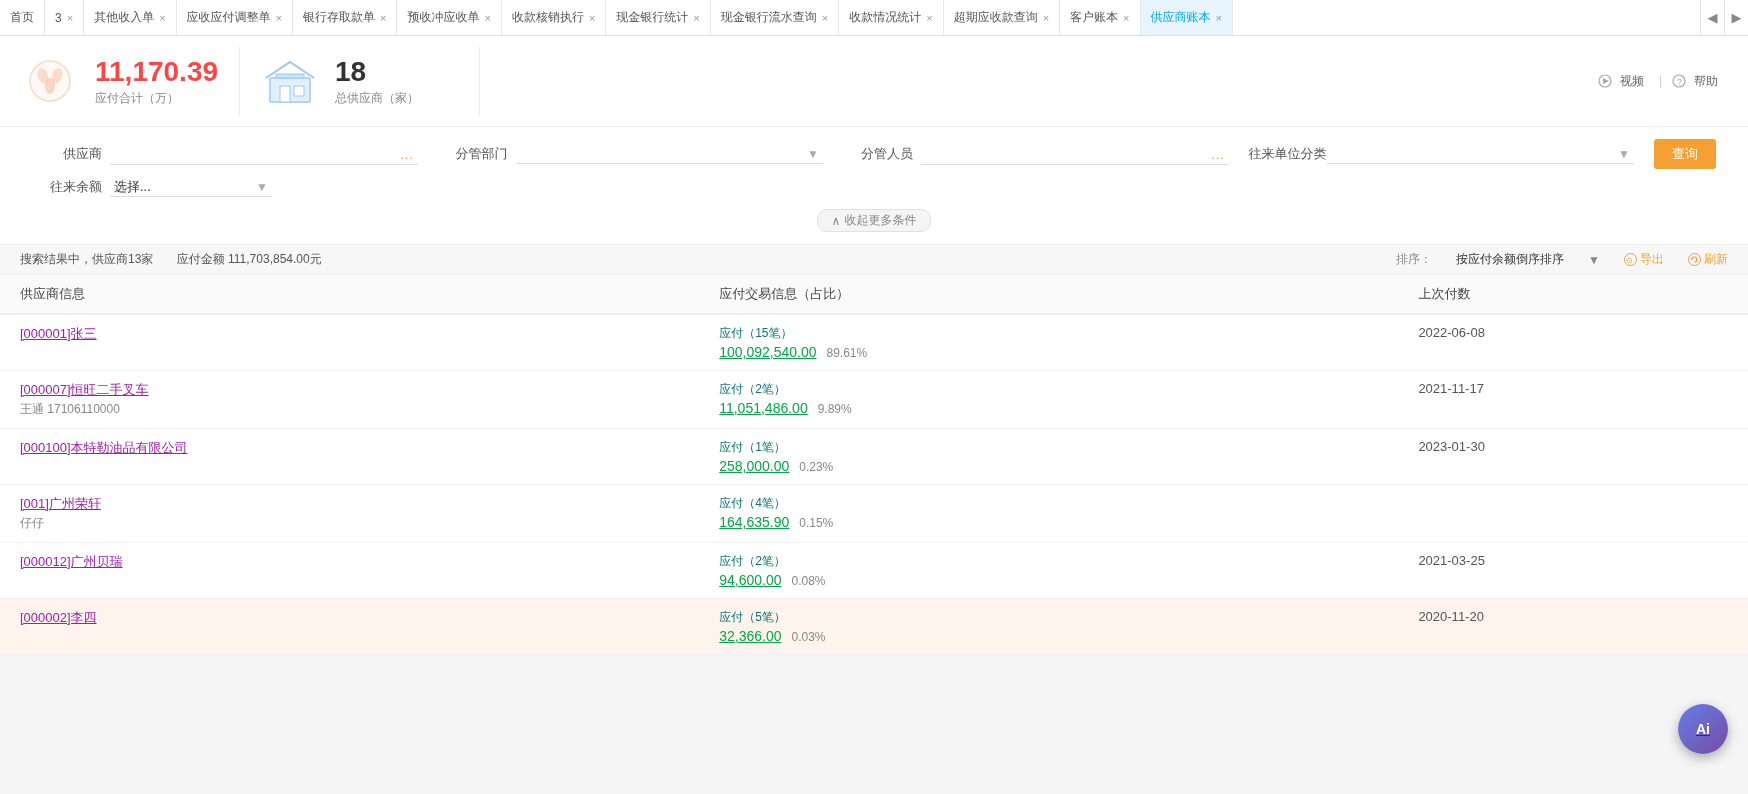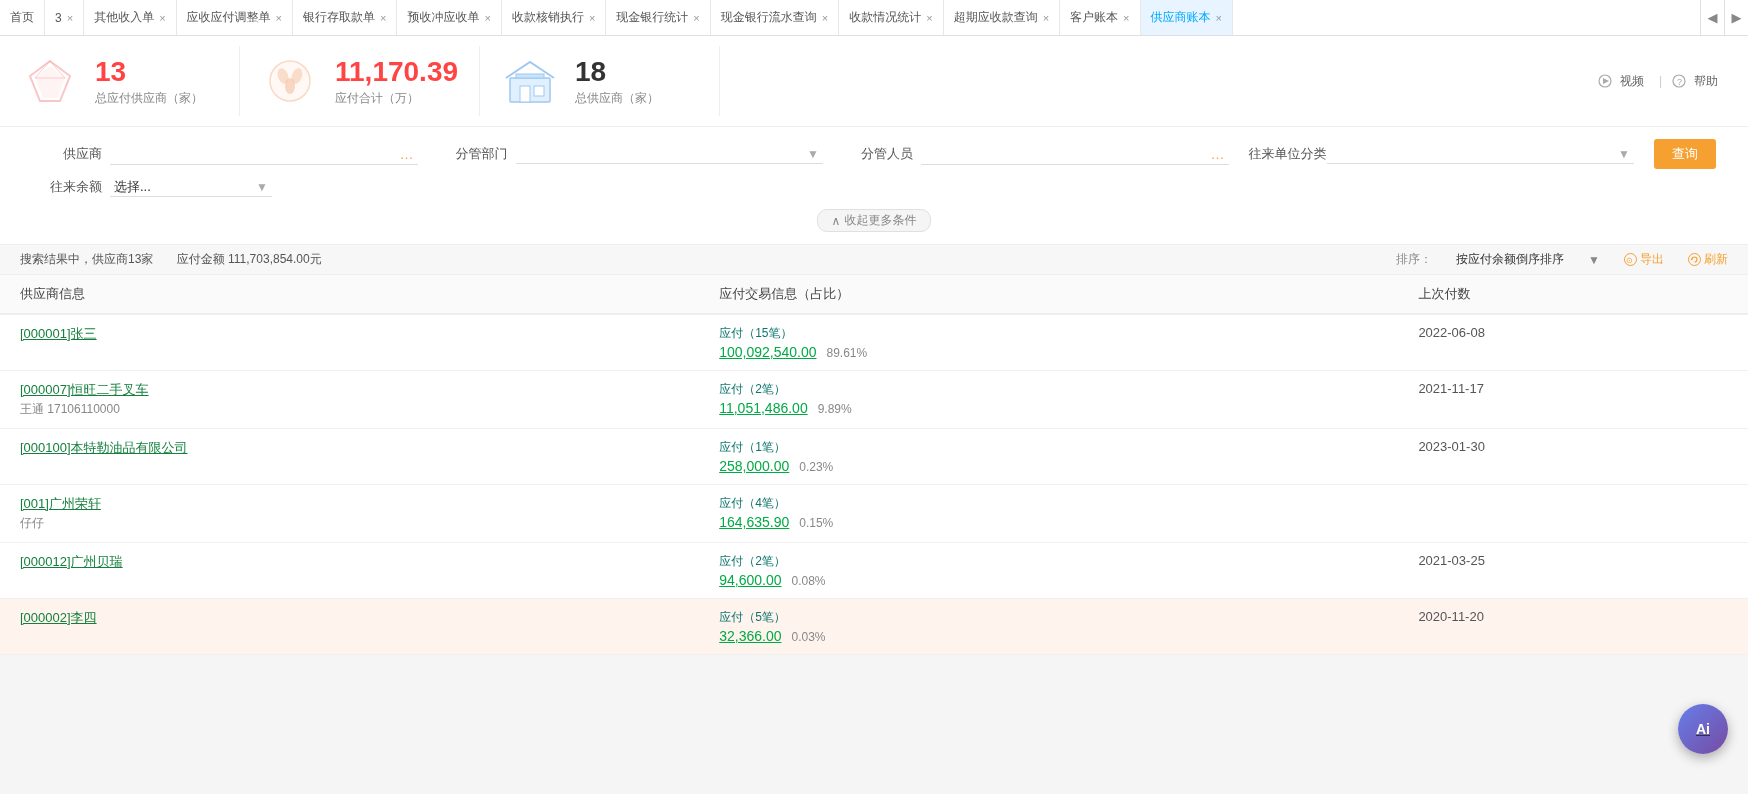--- a/index.html
+++ b/index.html
@@ -246,21 +246,21 @@
       border-bottom: 1px solid #f0f0f0;
       background: #fff;
     }
     tbody tr.highlighted { background: #fff3ee; }
     tbody td {
       padding: 10px 20px;
       font-size: 13px;
       vertical-align: top;
     }
     .supplier-link {
-      color: #15803d;
+      color: #a21caf;
       text-decoration: underline;
       cursor: pointer;
     }
     .supplier-sub {
       color: #888;
       font-size: 12px;
       margin-top: 2px;
     }
     .trade-label { color: #0f766e; font-size: 12px; }
     .trade-amount {
@@ -353,35 +353,20 @@
     <span>供应商账本</span>
     <span class="close-x">×</span>
   </div>
   <div class="nav-arrows">
     <div class="nav-arrow">◀</div>
     <div class="nav-arrow">▶</div>
   </div>
 </div>
 
 <div class="stats-header">
-  <div class="stat-block">
-    <div class="stat-icon icon-diamond">
-      <svg width="50" height="50" viewBox="0 0 50 50">
-        <polygon points="25,5 45,20 35,45 15,45 5,20" fill="none" stroke="#f5a0a0" stroke-width="2" opacity="0.6"></polygon>
-        <polygon points="25,10 40,22 32,42 18,42 10,22" fill="#ffeaea" opacity="0.5"></polygon>
-        <line x1="10" y1="22" x2="40" y2="22" stroke="#f5a0a0" stroke-width="1" opacity="0.5"></line>
-        <line x1="25" y1="5" x2="10" y2="22" stroke="#f5a0a0" stroke-width="1" opacity="0.5"></line>
-        <line x1="25" y1="5" x2="40" y2="22" stroke="#f5a0a0" stroke-width="1" opacity="0.5"></line>
-      </svg>
-    </div>
-    <div class="stat-info">
-      <div class="stat-num">13</div>
-      <div class="stat-label">总应付供应商（家）</div>
-    </div>
-  </div>
 
   <div class="stat-block">
     <div class="stat-icon icon-grain">
       <svg width="50" height="50" viewBox="0 0 50 50">
         <circle cx="25" cy="25" r="20" fill="#fff5ee" stroke="#f5c0a0" stroke-width="1.5" opacity="0.6"></circle>
         <ellipse cx="18" cy="20" rx="5" ry="8" fill="#f5c0a0" opacity="0.5" transform="rotate(-20 18 20)"></ellipse>
         <ellipse cx="32" cy="20" rx="5" ry="8" fill="#f5c0a0" opacity="0.5" transform="rotate(20 32 20)"></ellipse>
         <ellipse cx="25" cy="30" rx="5" ry="8" fill="#f5c0a0" opacity="0.6"></ellipse>
       </svg>
     </div>

